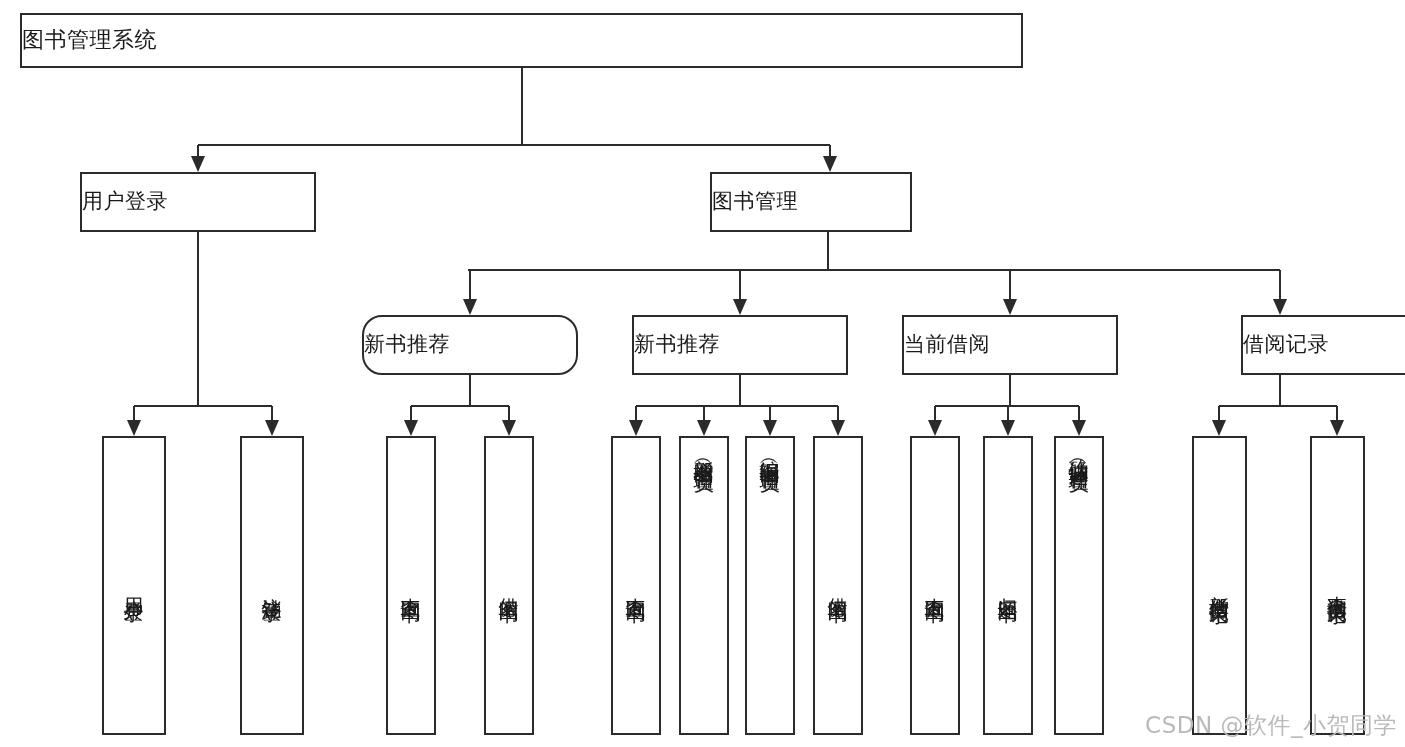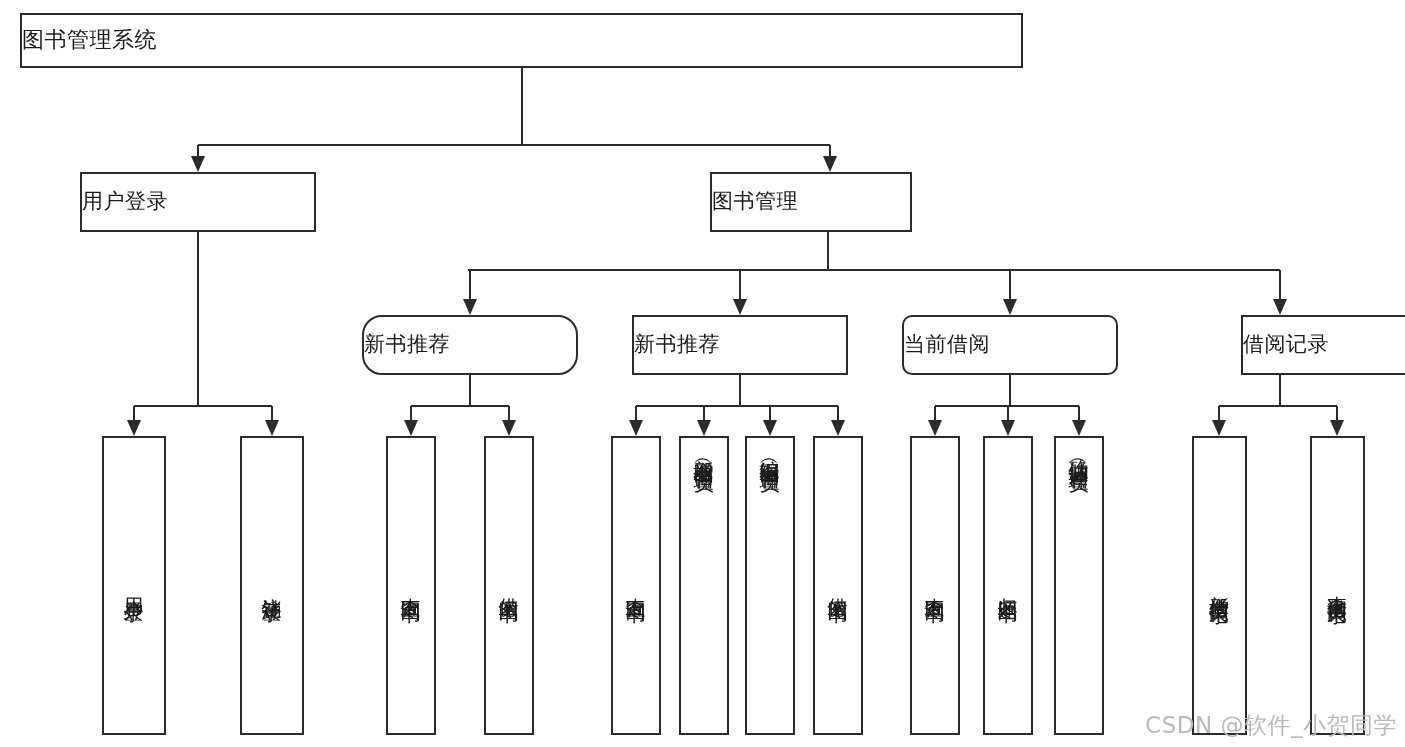--- a/index.html
+++ b/index.html
@@ -152,21 +152,21 @@
       </div>
       <div class="node horizontal" style="left: 710px; top: 172px; width: 202px; height: 60px;">
         <span class="node-label">图书管理</span>
       </div>
       <div class="node horizontal" style="left: 362px; top: 315px; width: 216px; height: 60px; border-radius: 20px;">
         <span class="node-label">新书推荐</span>
       </div>
       <div class="node horizontal" style="left: 632px; top: 315px; width: 216px; height: 60px;">
         <span class="node-label">新书推荐</span>
       </div>
-      <div class="node horizontal" style="left: 902px; top: 315px; width: 216px; height: 60px; border-radius: 10px;">
+      <div class="node horizontal" style="left: 902px; top: 315px; width: 216px; height: 60px;">
         <span class="node-label">当前借阅</span>
       </div>
       <div class="node horizontal" style="left: 1241px; top: 315px; width: 188px; height: 60px;">
         <span class="node-label">借阅记录</span>
       </div>
       <div class="node vertical" style="left: 102px; top: 436px; width: 64px; height: 299px;">
         <span class="node-label">用户登录</span>
       </div>
       <div class="node vertical" style="left: 240px; top: 436px; width: 64px; height: 299px;">
         <span class="node-label">注销登录</span>

